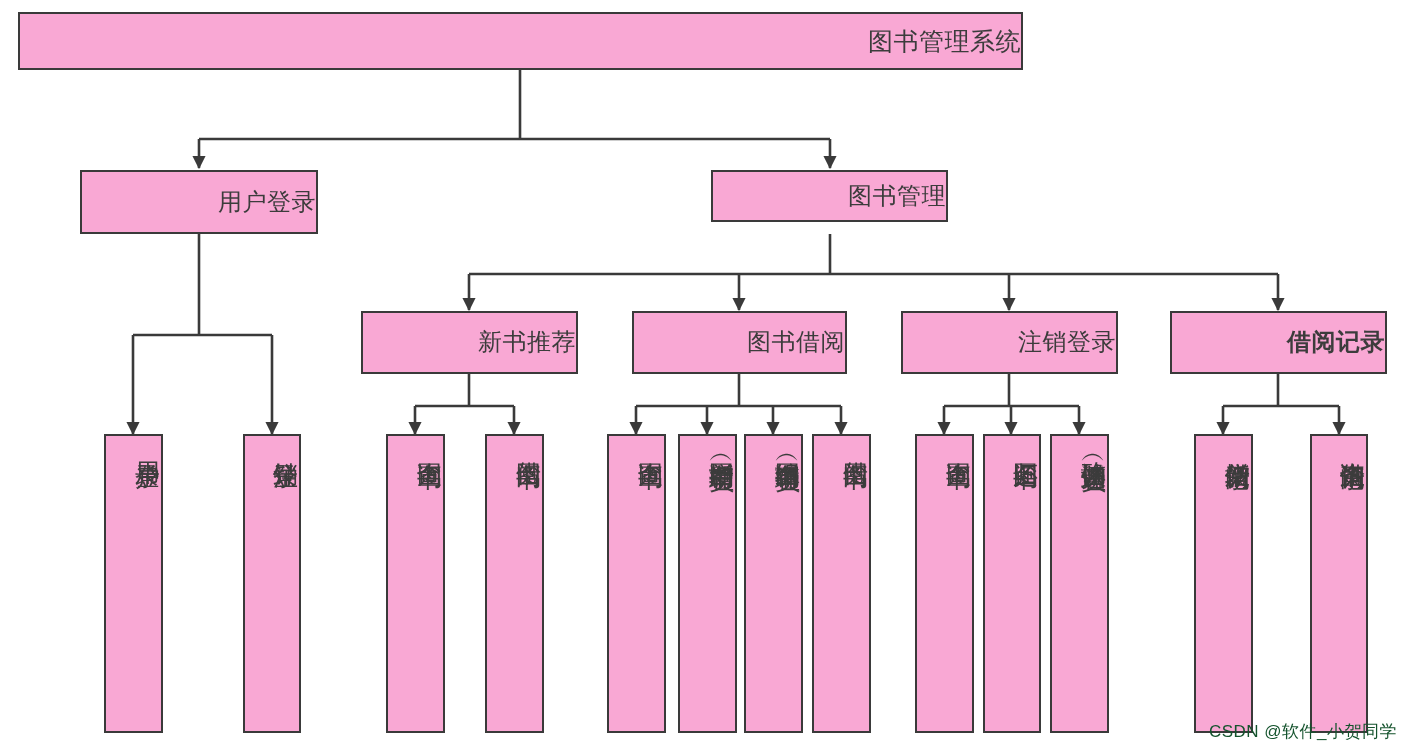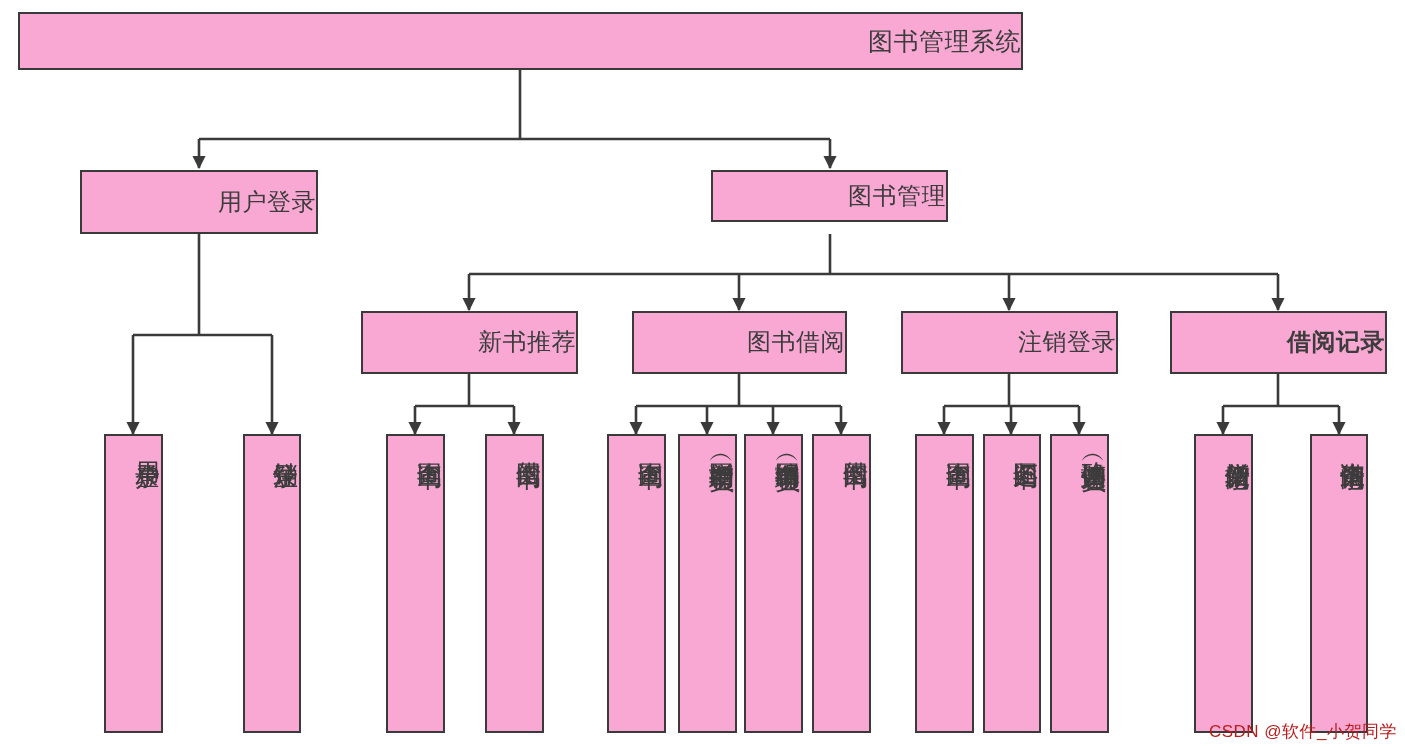--- a/index.html
+++ b/index.html
@@ -62,21 +62,21 @@
     font-size: 25px;
     line-height: 1.05;
     letter-spacing: 1px;
     max-height: 286px;
   }
   #watermark {
     position: absolute;
     right: 8px;
     bottom: 4px;
     font-size: 17px;
-    color: #b91c1c;
+    color: #14532d;
     white-space: nowrap;
     z-index: 5;
     letter-spacing: 0.5px;
   }
 </style>
 </head>
 <body>
 
 <div id="diagram-root">
 

